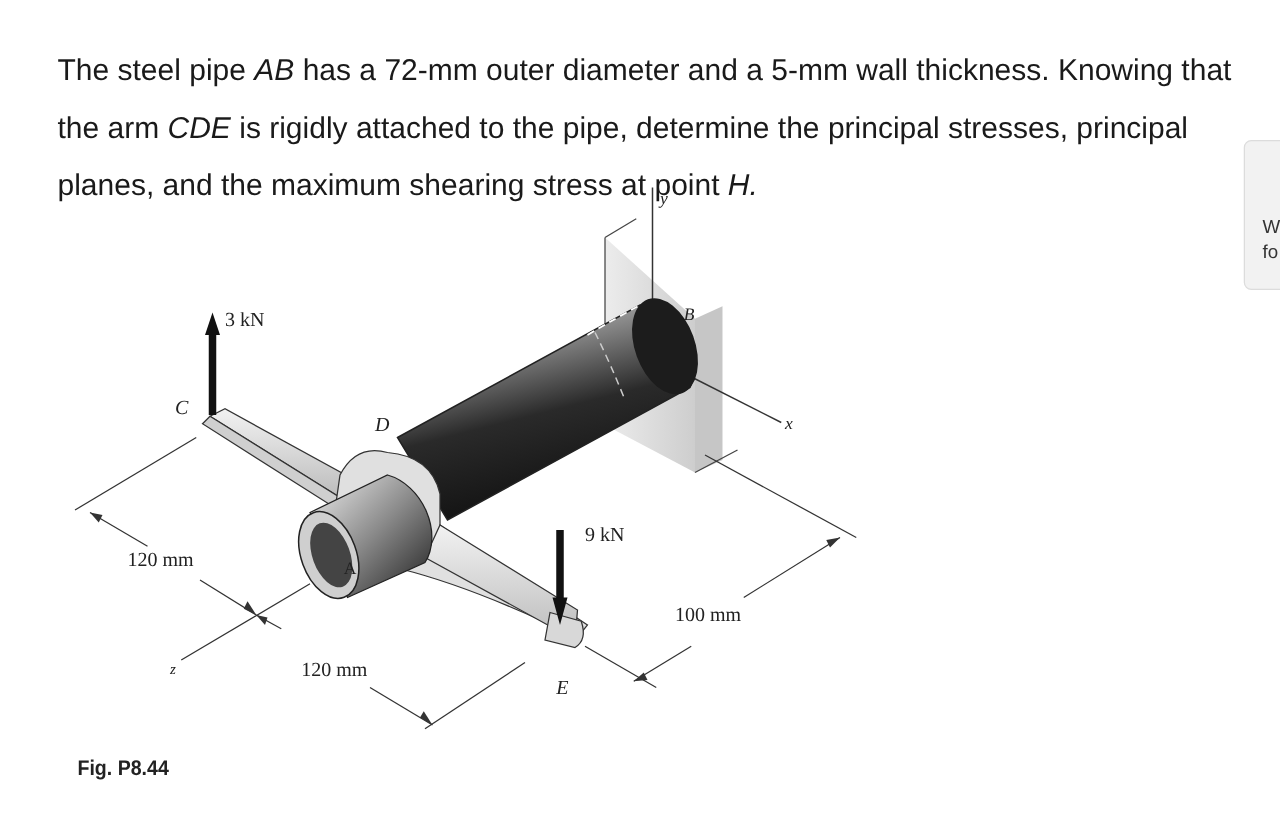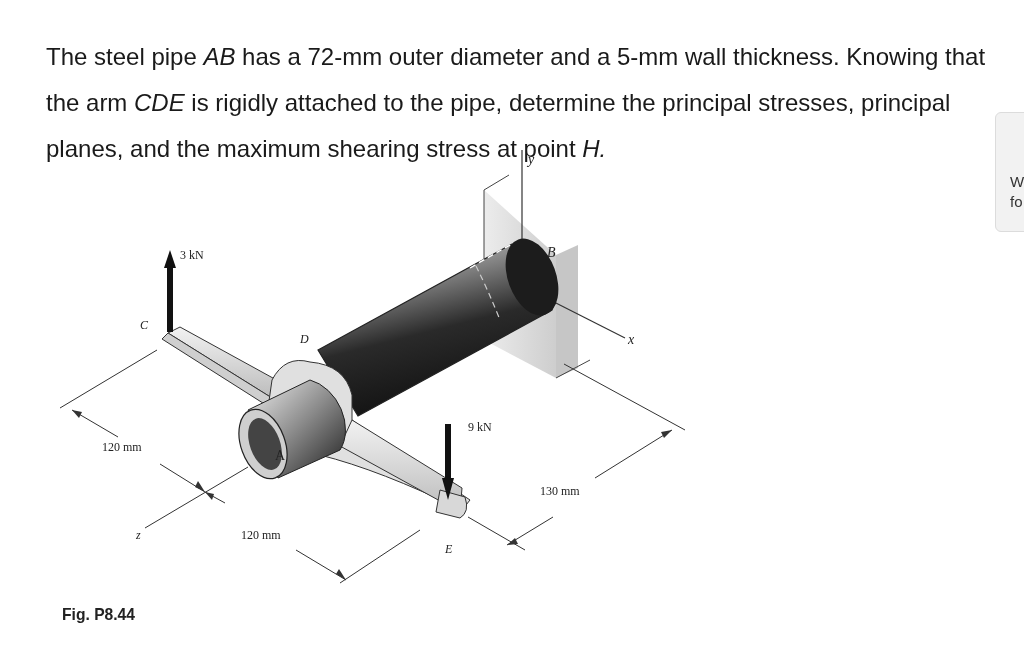--- a/index.html
+++ b/index.html
@@ -2,21 +2,21 @@
 <html><head>
 <meta charset="utf-8">
 <style>
   html, body { margin: 0; padding: 0; background: #ffffff; }
   body { width: 1024px; height: 657px; position: relative; overflow: hidden; font-family: "Liberation Sans", sans-serif; color: #1a1a1a; }
   .problem { position: absolute; left: 46px; top: 34px; width: 960px; font-size: 24px; line-height: 46px; letter-spacing: 0; }
   .problem i { font-style: italic; }
   .side-card { position: absolute; left: 995px; top: 112px; width: 60px; height: 120px; background: #f2f2f2; border: 1px solid #dcdcdc; border-radius: 6px; box-sizing: border-box; }
   .side-card span { position: absolute; left: 14px; font-size: 15px; color: #333; line-height: 18px; }
   .figure { position: absolute; left: 0; top: 140px; width: 1024px; height: 480px; }
-  .lbl { position: absolute; font-family: "Liberation Serif", serif; font-size: 12px; color: #222; }
+  .lbl { position: absolute; font-family: "Liberation Serif", serif; font-size: 16px; color: #222; }
   .lbl.it { font-style: italic; }
   .fig-caption { position: absolute; left: 62px; top: 605px; font-family: "Liberation Sans", sans-serif; font-weight: bold; font-size: 17px; color: #222; transform: scaleX(0.92); transform-origin: left; }
 </style>
 </head>
 <body>
 
 <div class="problem"><span>The steel pipe </span><i>AB</i><span> has a 72-mm outer diameter and a 5-mm wall thickness. Knowing that the arm </span><i>CDE</i><span> is rigidly attached to the pipe, determine the principal stresses, principal planes, and the maximum shearing stress at point </span><i>H.</i></div>
 
 <div class="side-card">
   <span style="top:60px">W</span>
@@ -124,16 +124,16 @@
   <span class="lbl it" style="left:300px; top:192px">D</span>
   <span class="lbl" style="left:275px; top:308px; font-size:14px">A</span>
   <span class="lbl it" style="left:547px; top:105px; font-size:14px">B</span>
   <span class="lbl it" style="left:528px; top:12px; font-size:14px">y</span>
   <span class="lbl it" style="left:628px; top:192px; font-size:14px">x</span>
   <span class="lbl it" style="left:136px; top:388px; font-size:12px">z</span>
   <span class="lbl" style="left:468px; top:280px">9 kN</span>
   <span class="lbl it" style="left:445px; top:402px">E</span>
   <span class="lbl" style="left:102px; top:300px">120 mm</span>
   <span class="lbl" style="left:241px; top:388px">120 mm</span>
-  <span class="lbl" style="left:540px; top:344px">130 mm</span>
+  <span class="lbl" style="left:540px; top:344px">100 mm</span>
 </div>
 
 <div class="fig-caption">Fig. P8.44</div>
 
 </body></html>

